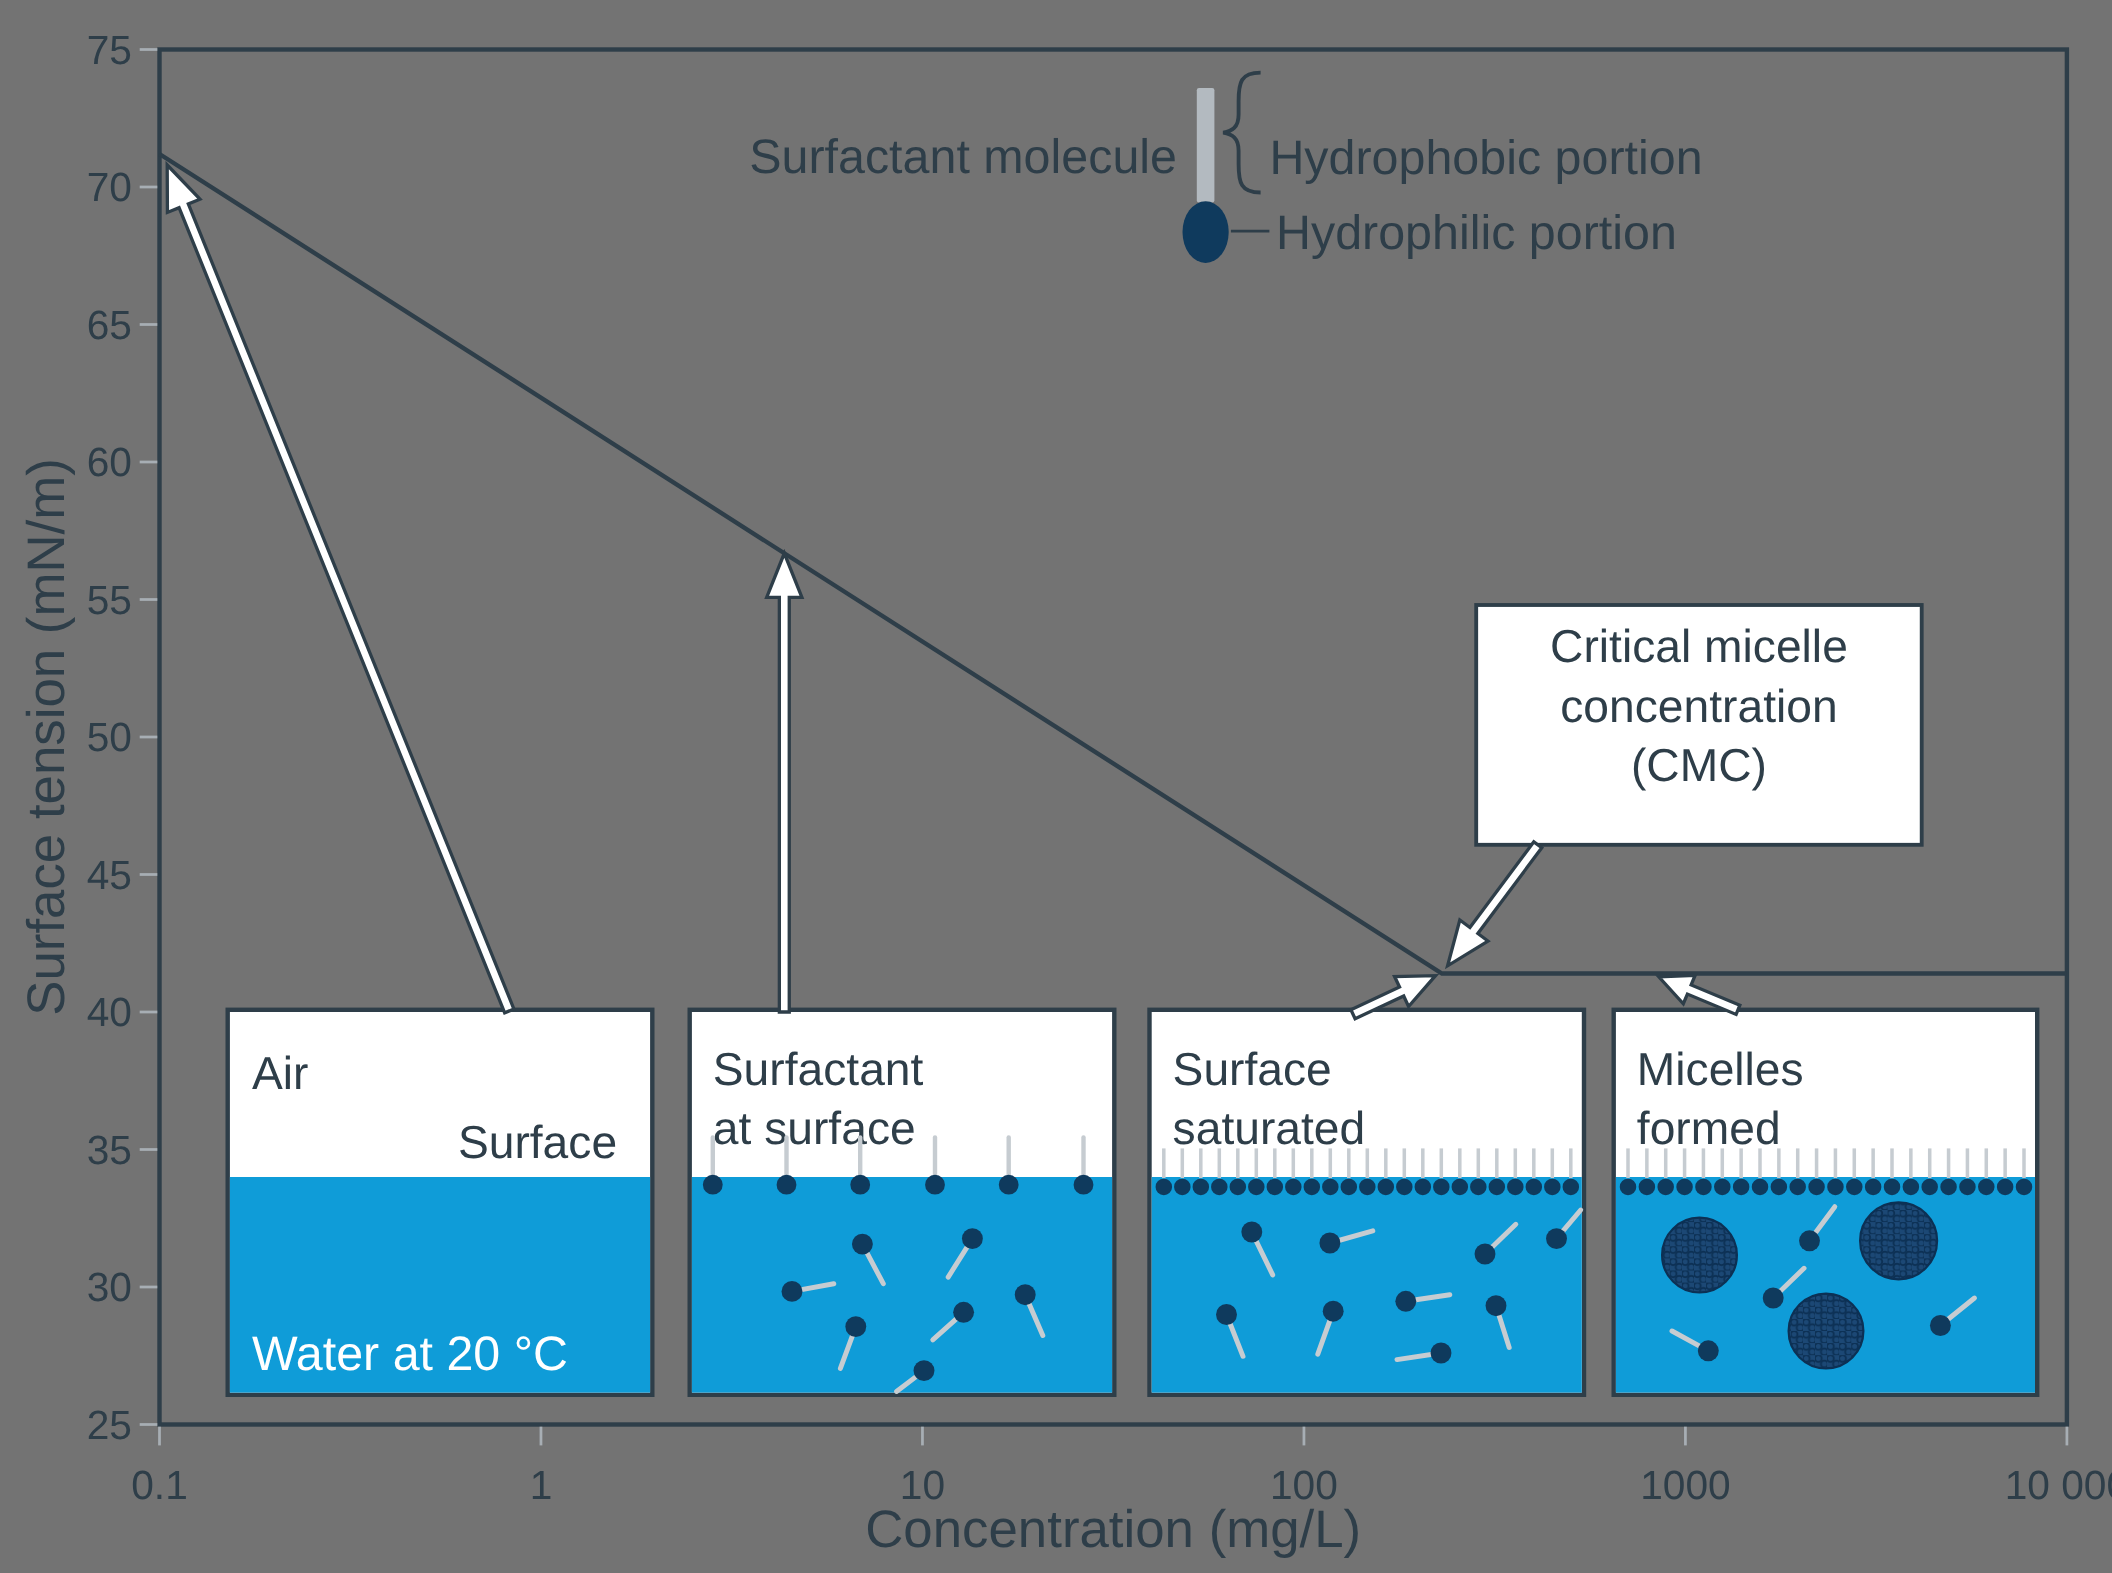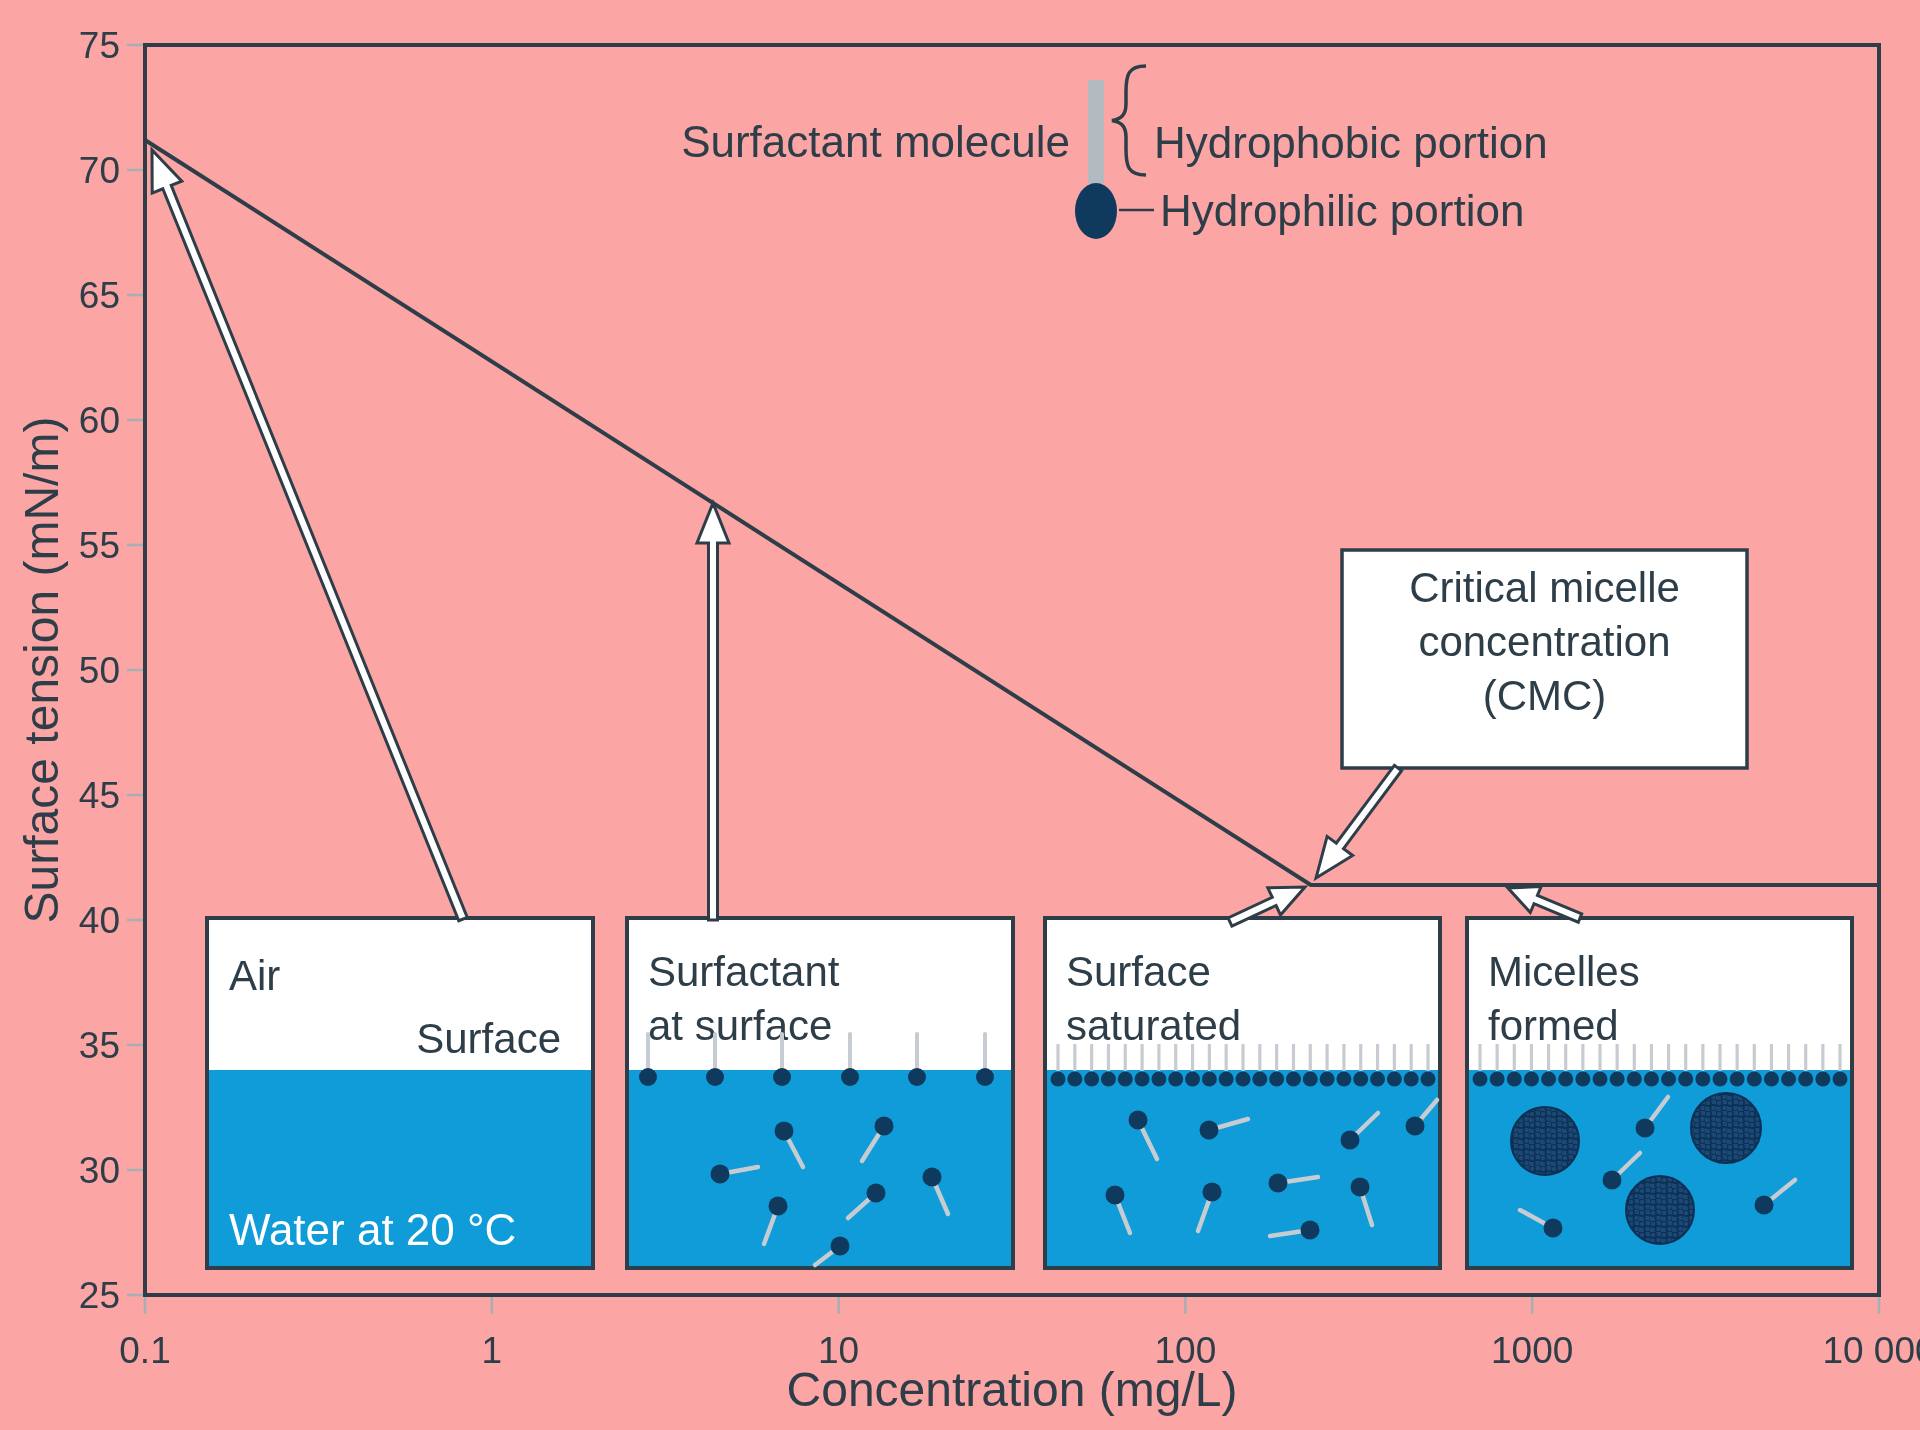--- a/index.html
+++ b/index.html
@@ -1,17 +1,17 @@
 <!DOCTYPE html>
 <html><head>
 <meta charset="utf-8">
 <title>Chart</title>
 <style>
   html,body{margin:0;padding:0;background:#fff;}
-  .figure{width:1920px;height:1430px;position:relative;background:#fca5a5;
+  .figure{width:1920px;height:1430px;position:relative;background:#737373;
           font-family:"Liberation Sans", sans-serif;}
   svg text{font-family:"Liberation Sans", sans-serif;}
 </style>
 </head>
 <body>
 
 <div class="figure">
   <svg id="chart" width="1920" height="1430" viewBox="0 0 1920 1430">
       <defs>
         <pattern id="mic" width="11" height="11" patternUnits="userSpaceOnUse">

